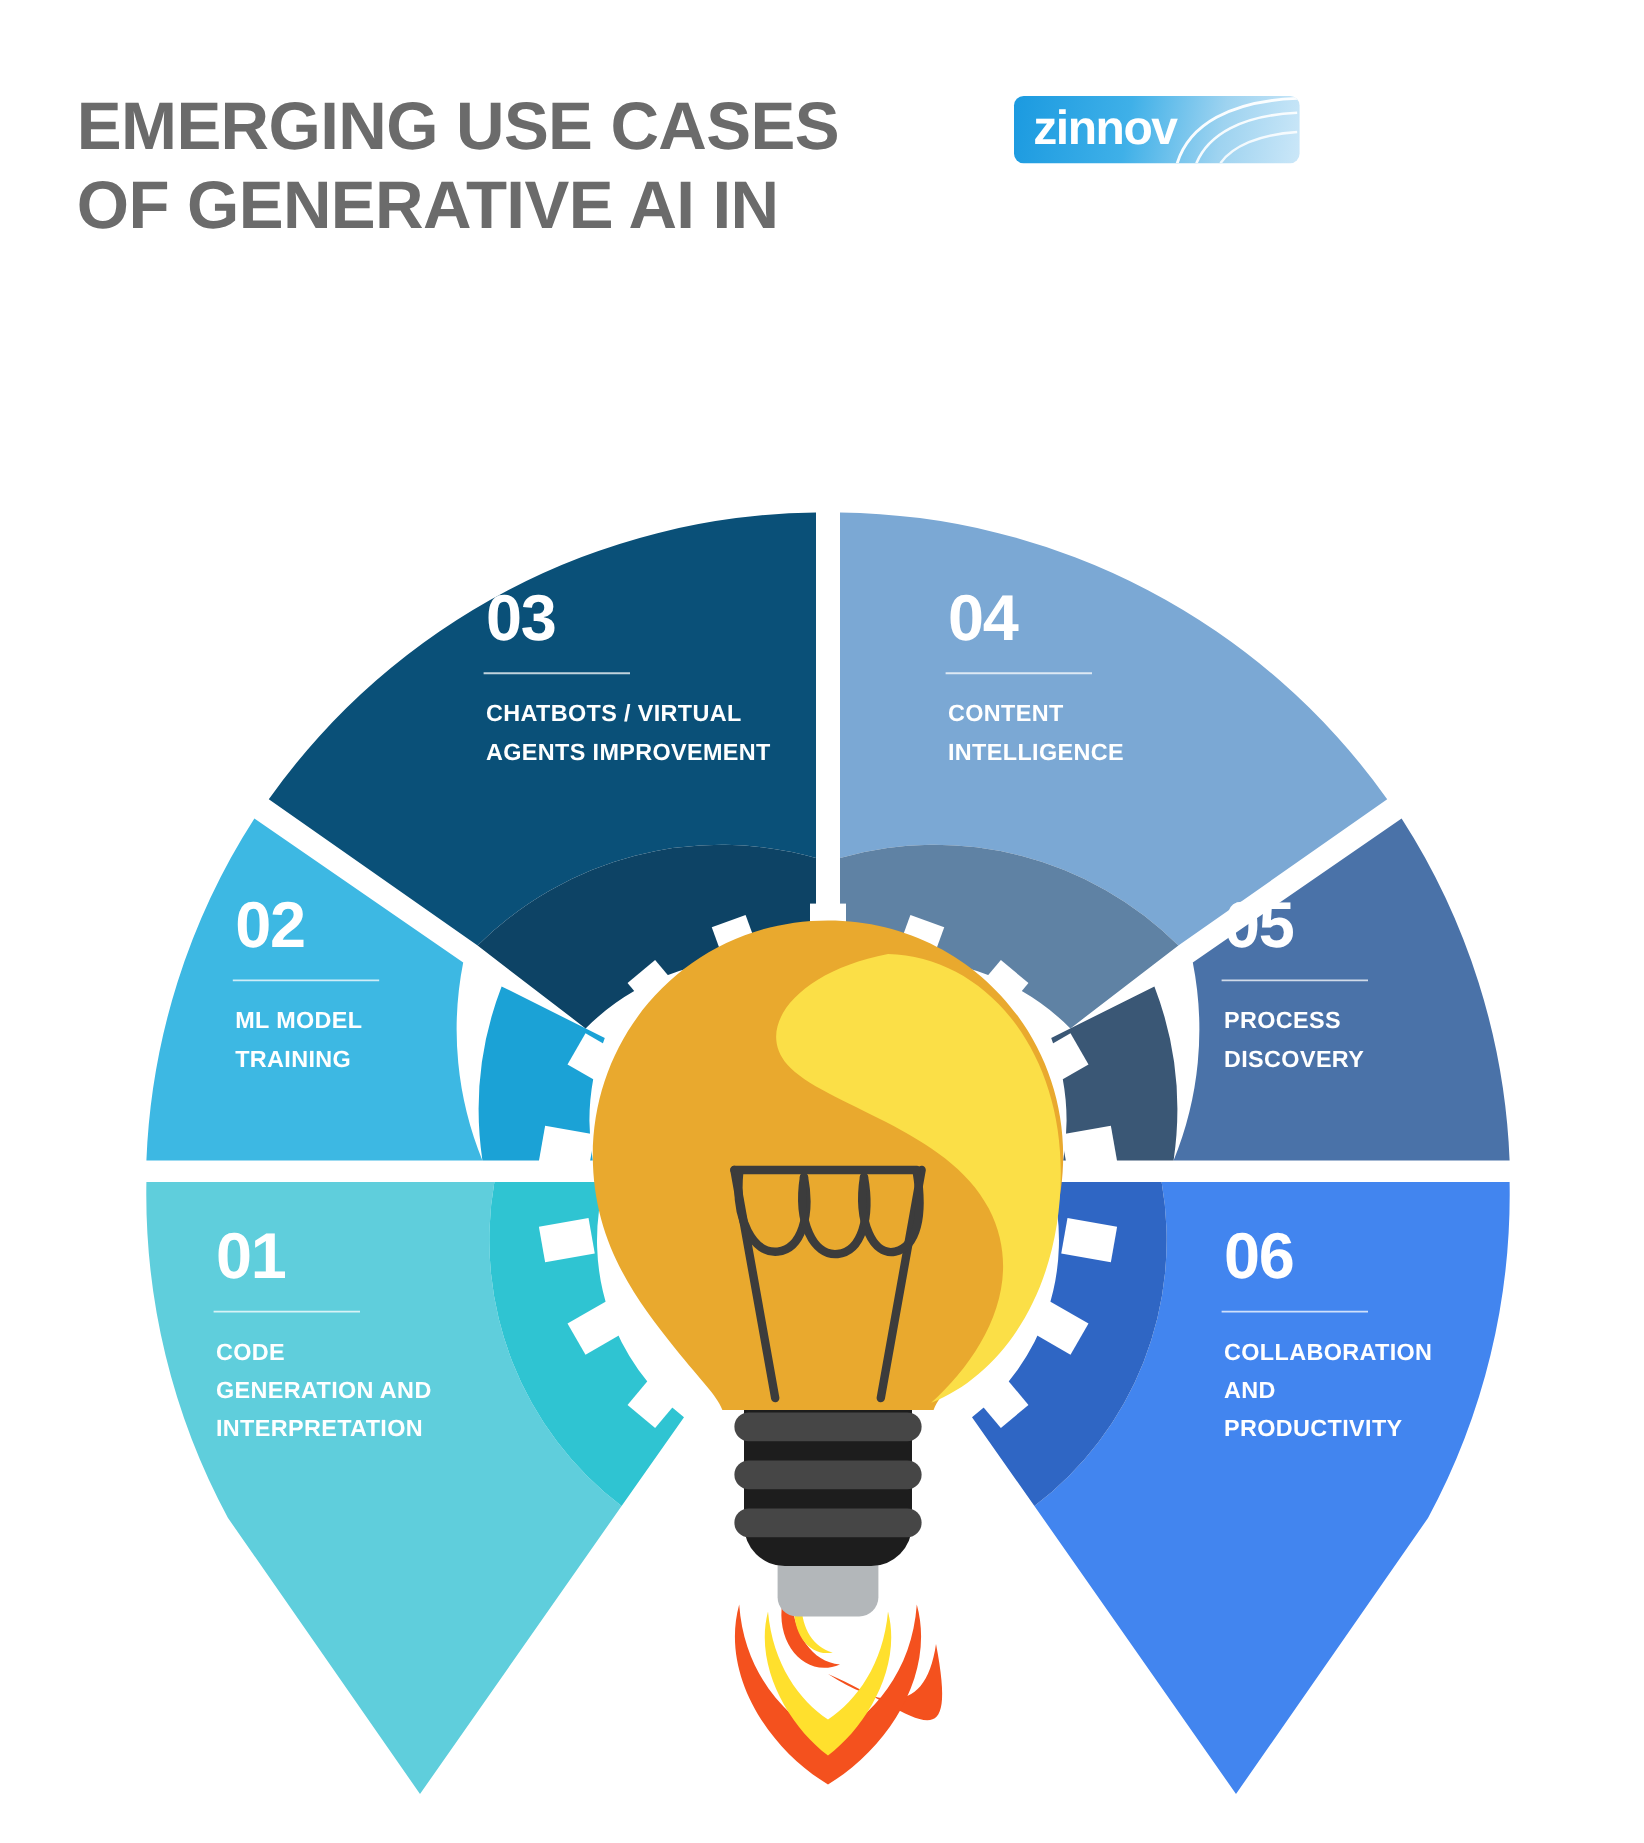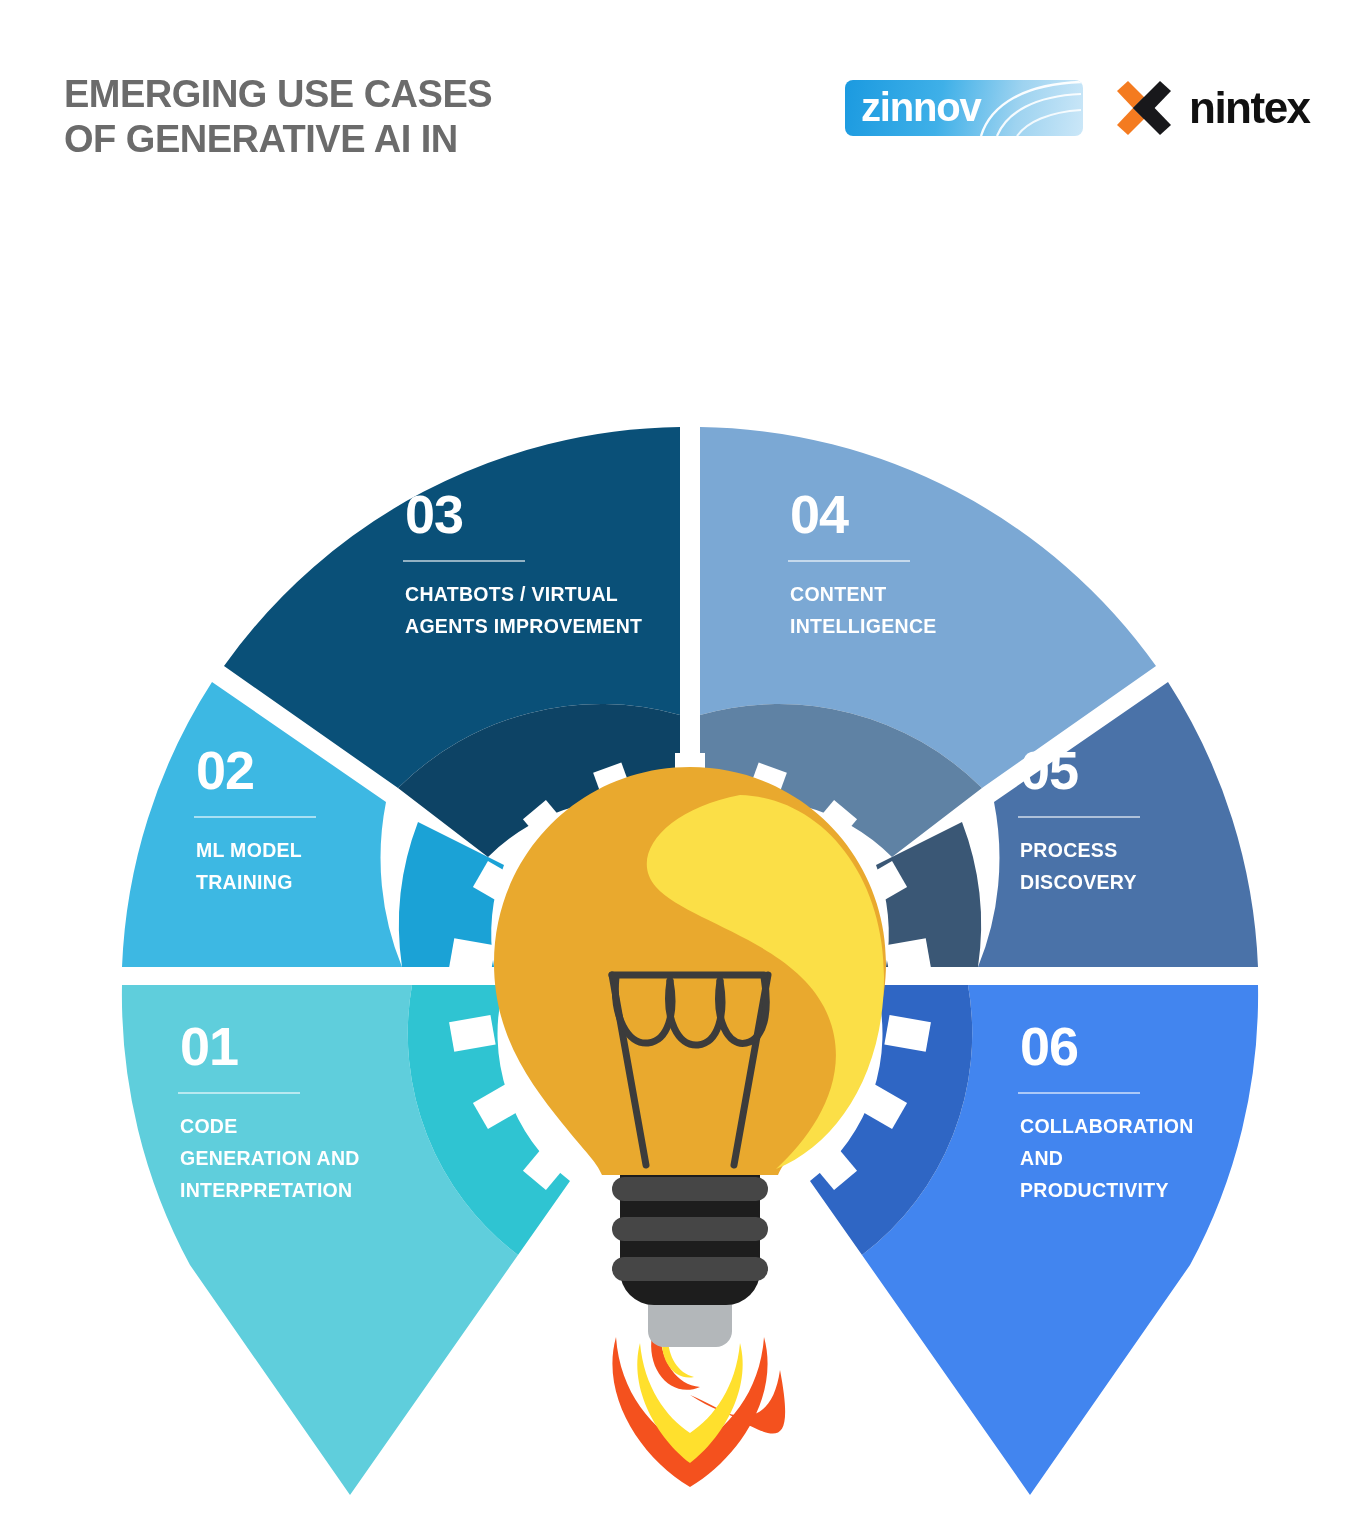--- a/index.html
+++ b/index.html
@@ -20,36 +20,35 @@
   
   #header {
     position: absolute;
     left: 0; top: 0;
     width: 1370px; height: 310px;
   }
   #page-title {
     position: absolute;
     left: 64px; top: 72px;
     width: 700px;
-    font-size: 38px;
+    font-size: 56px;
     font-weight: bold;
     line-height: 1.18;
     letter-spacing: -0.5px;
     color: #6b6b6b;
     text-transform: uppercase;
   }
   #page-title .tl { display: block; white-space: nowrap; }
 
   
   #logo-bar {
     position: absolute;
     left: 845px; top: 80px;
     display: flex;
     align-items: center;
-    gap: 32px;
   }
   #zinnov-logo {
     position: relative;
     width: 238px; height: 56px;
     border-radius: 8px;
     background: linear-gradient(100deg, #1b9ae0 0%, #3fb0e8 40%, #9ed3f0 72%, #cbe7f8 100%);
     overflow: hidden;
   }
   #zinnov-logo .zword {
     position: absolute;
@@ -112,29 +111,20 @@
 
       <div id="zinnov-logo">
         <span class="zword">zinnov</span>
         <svg class="swoosh" width="110" height="56" viewBox="0 0 110 56">
           <path d="M8 56 C 18 24, 52 4, 108 2" fill="none" stroke="#ffffff" stroke-width="2.4" stroke-opacity="0.95"></path>
           <path d="M24 56 C 34 32, 62 16, 108 14" fill="none" stroke="#ffffff" stroke-width="2.2" stroke-opacity="0.9"></path>
           <path d="M44 56 C 54 42, 76 32, 108 30" fill="none" stroke="#ffffff" stroke-width="2" stroke-opacity="0.85"></path>
         </svg>
       </div>
 
-      <div id="nintex-logo">
-        <svg width="58" height="54" viewBox="0 0 58 54">
-          <path d="M2 10 L13 0 L29 16 L18 27 Z" fill="#f47b20"></path>
-          <path d="M2 44 L13 54 L29 38 L18 27 Z" fill="#f47b20"></path>
-          <path d="M56 10 L45 0 L18 27 L29 38 Z" fill="#18181b"></path>
-          <path d="M56 44 L45 54 L18 27 L29 16 Z" fill="#18181b"></path>
-        </svg>
-        <span class="nword">nintex</span>
-      </div>
     </div>
   </div>
 
   <div id="wheel">
     <svg width="1180" height="1110" viewBox="0 0 1180 1110">
       <defs>
 
         <mask id="teethMask">
           <rect x="0" y="0" width="1180" height="1110" fill="#fff"></rect>
           <g fill="#000">

